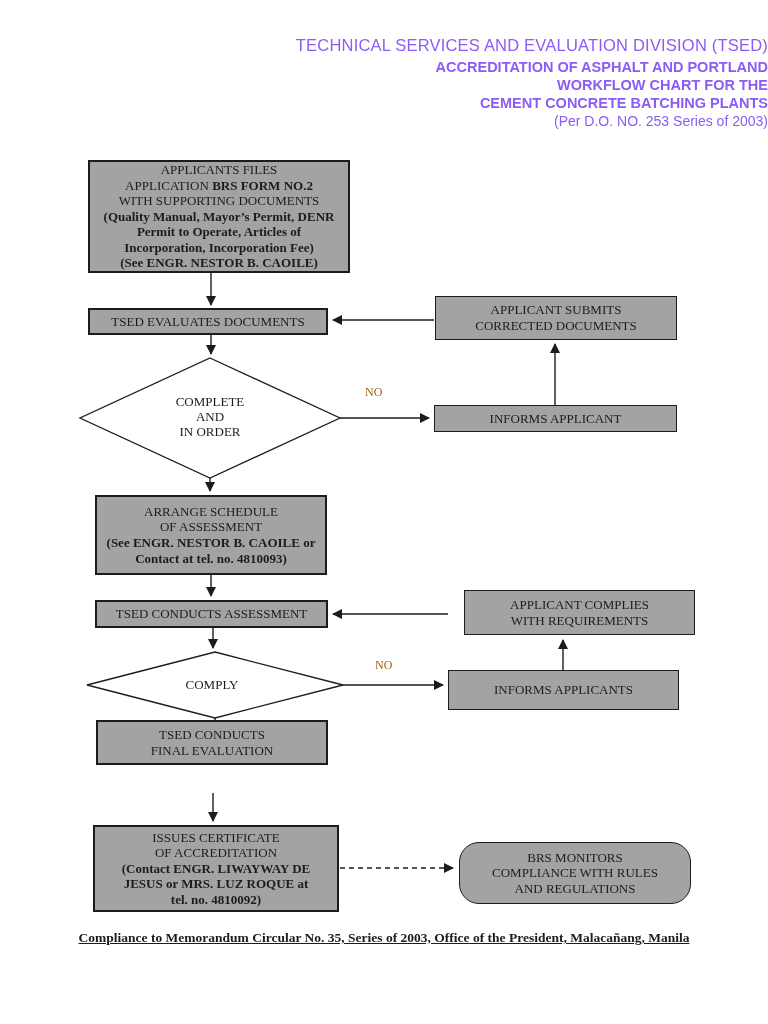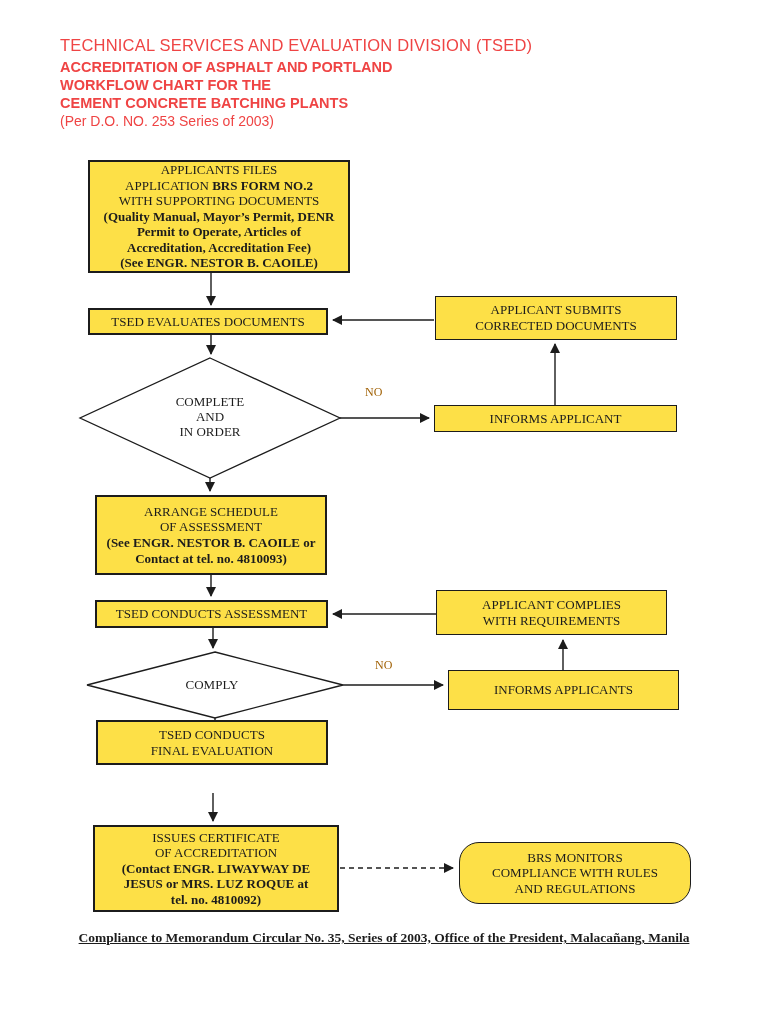--- a/index.html
+++ b/index.html
@@ -12,23 +12,23 @@
     overflow: hidden;
     font-family: "Liberation Serif", serif;
     color: #1c1c1c;
   }
   
   .header {
     position: absolute;
     left: 60px;
     top: 36px;
     width: 708px;
-    text-align: left;
+    text-align: right;
     font-family: "Liberation Sans", sans-serif;
-    color: #ef4444;
+    color: #8b5cf6;
   }
   .header .division-title {
     font-size: 16.5px;
     font-weight: normal;
     letter-spacing: 0.2px;
     margin-bottom: 3px;
   }
   .header .chart-title {
     font-size: 14.5px;
     font-weight: bold;
@@ -42,21 +42,21 @@
   
   svg.connectors {
     position: absolute;
     left: 0; top: 0;
     width: 768px; height: 1024px;
   }
   
   .fc-box {
     position: absolute;
     box-sizing: border-box;
-    background: #fde047;
+    background: #a3a3a3;
     border: 1px solid #1c1c1c;
     display: flex;
     flex-direction: column;
     justify-content: center;
     align-items: center;
     text-align: right;
     font-family: "Liberation Serif", serif;
     font-size: 13px;
     line-height: 15.6px;
     color: #1c1c1c;
@@ -132,21 +132,21 @@
       <polygon points="215,652 343,685 215,718 87,685" fill="#ffffff" stroke-width="1.3"></polygon>
     </g>
   </svg>
 
   <div class="fc-box thick" style="left:88px; top:160px; width:262px; height:113px;">
     <div>APPLICANTS FILES</div>
     <div><span>APPLICATION </span><span class="bold">BRS FORM NO.2</span></div>
     <div>WITH SUPPORTING DOCUMENTS</div>
     <div class="bold">(Quality Manual, Mayor’s Permit, DENR</div>
     <div class="bold">Permit to Operate, Articles of</div>
-    <div class="bold">Accreditation, Accreditation Fee)</div>
+    <div class="bold">Incorporation, Incorporation Fee)</div>
     <div class="bold">(See ENGR. NESTOR B. CAOILE)</div>
   </div>
 
   <div class="fc-box thick" style="left:88px; top:308px; width:240px; height:27px;">
     <div>TSED EVALUATES DOCUMENTS</div>
   </div>
 
   <div class="fc-box" style="left:435px; top:296px; width:242px; height:44px;">
     <div>APPLICANT SUBMITS</div>
     <div>CORRECTED DOCUMENTS</div>
@@ -167,21 +167,21 @@
     <div>ARRANGE SCHEDULE</div>
     <div>OF ASSESSMENT</div>
     <div class="bold">(See ENGR. NESTOR B. CAOILE or</div>
     <div class="bold">Contact at tel. no. 4810093)</div>
   </div>
 
   <div class="fc-box thick" style="left:95px; top:600px; width:233px; height:28px;">
     <div>TSED CONDUCTS ASSESSMENT</div>
   </div>
 
-  <div class="fc-box" style="left:436px; top:590px; width:231px; height:45px;">
+  <div class="fc-box" style="left:464px; top:590px; width:231px; height:45px;">
     <div>APPLICANT COMPLIES</div>
     <div>WITH REQUIREMENTS</div>
   </div>
 
   <div class="fc-box" style="left:448px; top:670px; width:231px; height:40px;">
     <div>INFORMS APPLICANTS</div>
   </div>
 
   <div class="diamond-text" style="left:132px; top:677px; width:160px;">
     <div>COMPLY</div>

